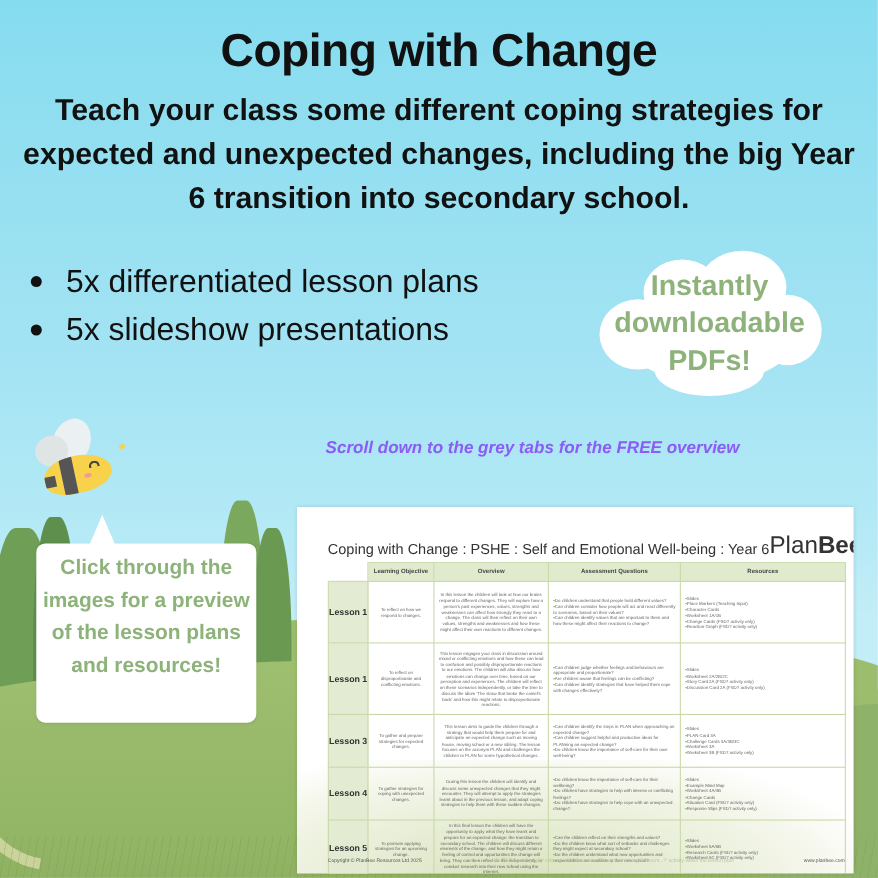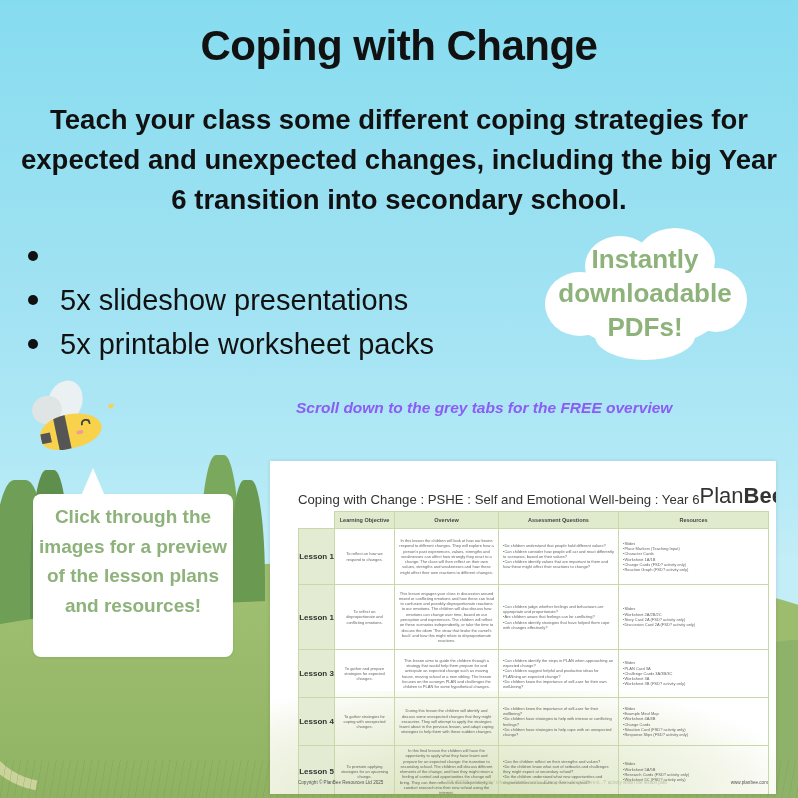--- a/index.html
+++ b/index.html
@@ -34,21 +34,21 @@
     .tree.t2 { left: 30px; top: 470px; width: 40px; height: 190px; background: #5f8f4d; }
     .tree.t3 { left: 200px; top: 455px; width: 40px; height: 180px; background: #7aa85c; }
     .tree.t4 { left: 230px; top: 480px; width: 35px; height: 170px; background: #6a9a52; }
 
     .title {
       position: absolute; left: 0; top: 22px; width: 798px; text-align: center;
       font-family: "Liberation Sans", sans-serif; font-weight: 700;
       font-size: 42px; color: #111; letter-spacing: -0.5px;
     }
     .subtitle {
-      position: absolute; left: 20px; top: 100px; width: 758px; text-align: center;
+      position: absolute; left: 20px; top: 80px; width: 758px; text-align: center;
       font-family: "Liberation Sans", sans-serif; font-weight: 700;
       font-size: 27.5px; line-height: 40px; color: #111;
     }
     .bullets {
       position: absolute; left: 28px; top: 234px; list-style: none;
       font-family: "Liberation Sans", sans-serif; font-size: 29px; color: #111;
     }
     .bullets li { display: flex; align-items: center; height: 44px; }
     .bullets .dot { width: 10px; height: 10px; border-radius: 50%; background: #111; margin-right: 22px; }
 
@@ -165,28 +165,25 @@
   <div class="path"></div>
   <div class="grass"></div>
 </div>
 
 <h1 class="title">Coping with Change</h1>
 <p class="subtitle">Teach your class some different coping strategies for expected and unexpected changes, including the big Year 6 transition into secondary school.</p>
 
 <ul class="bullets">
   <li>
       <span class="dot"></span>
+      <span>5x differentiated lesson plans</span>
     </li>
   <li>
       <span class="dot"></span>
       <span>5x slideshow presentations</span>
-    </li>
-  <li>
-      <span class="dot"></span>
-      <span>5x printable worksheet packs</span>
     </li>
 </ul>
 
 <div class="cloud">
   <div class="puff" style="left:20px;top:30px;width:160px;height:90px;"></div>
   <div class="puff" style="left:40px;top:8px;width:70px;height:60px;"></div>
   <div class="puff" style="left:90px;top:0px;width:80px;height:66px;"></div>
   <div class="puff" style="left:0px;top:44px;width:70px;height:64px;"></div>
   <div class="puff" style="left:140px;top:40px;width:62px;height:64px;"></div>
   <div class="puff" style="left:50px;top:84px;width:100px;height:48px;"></div>

